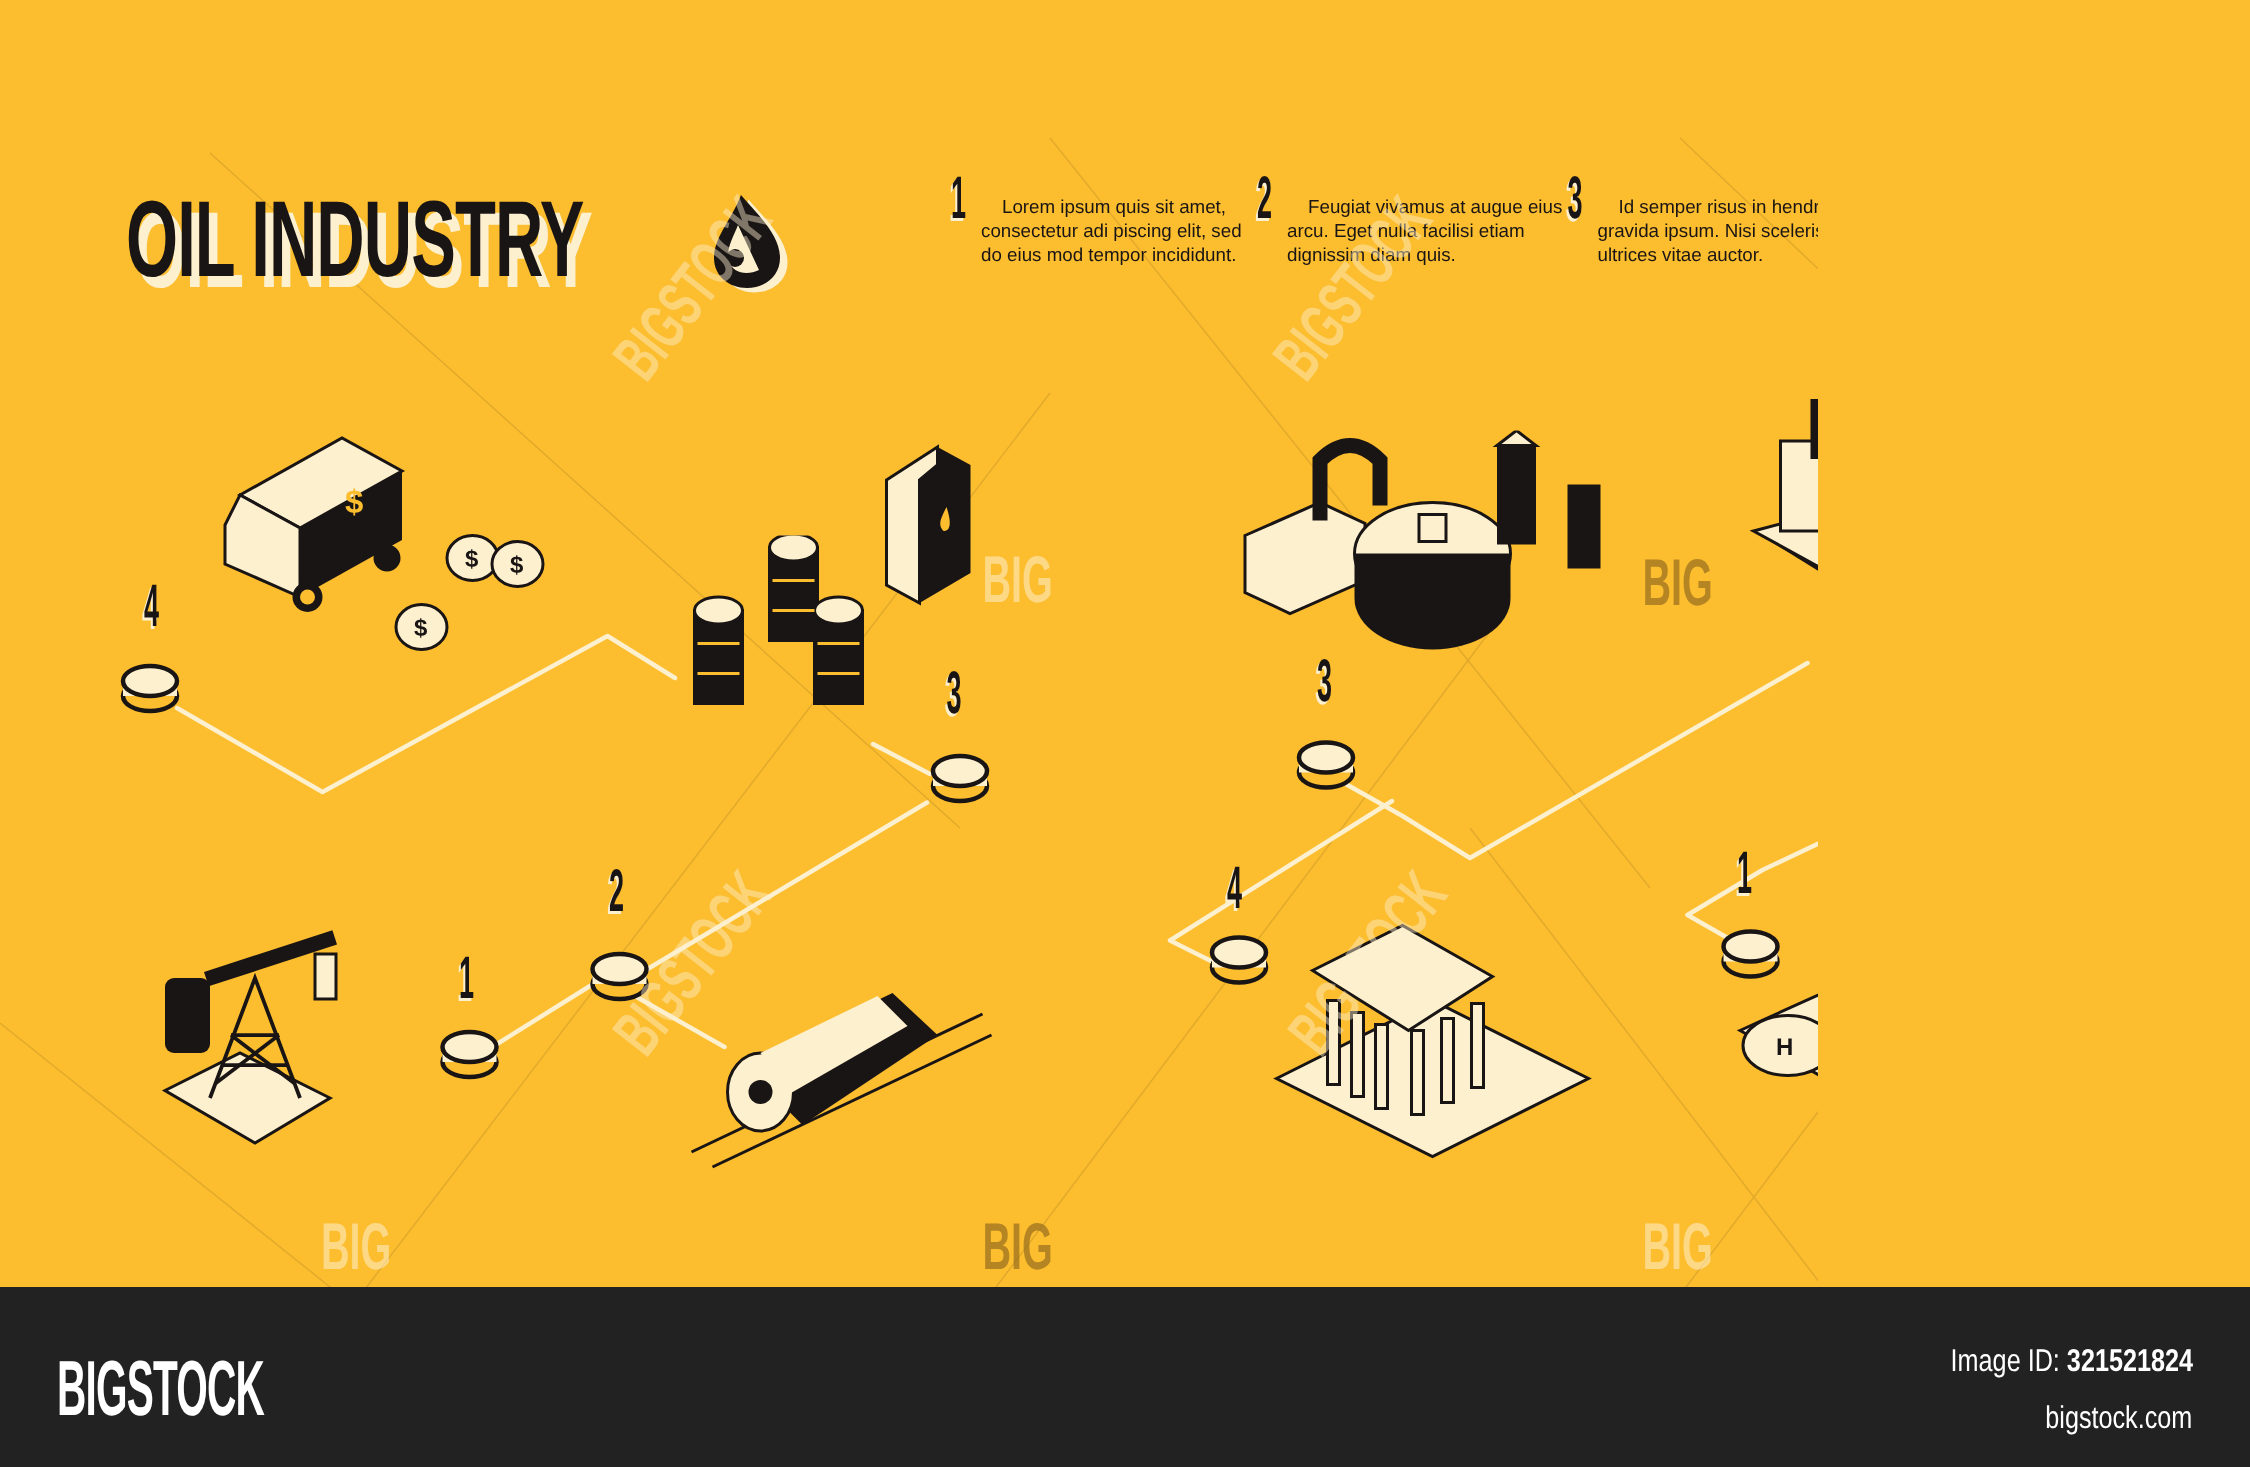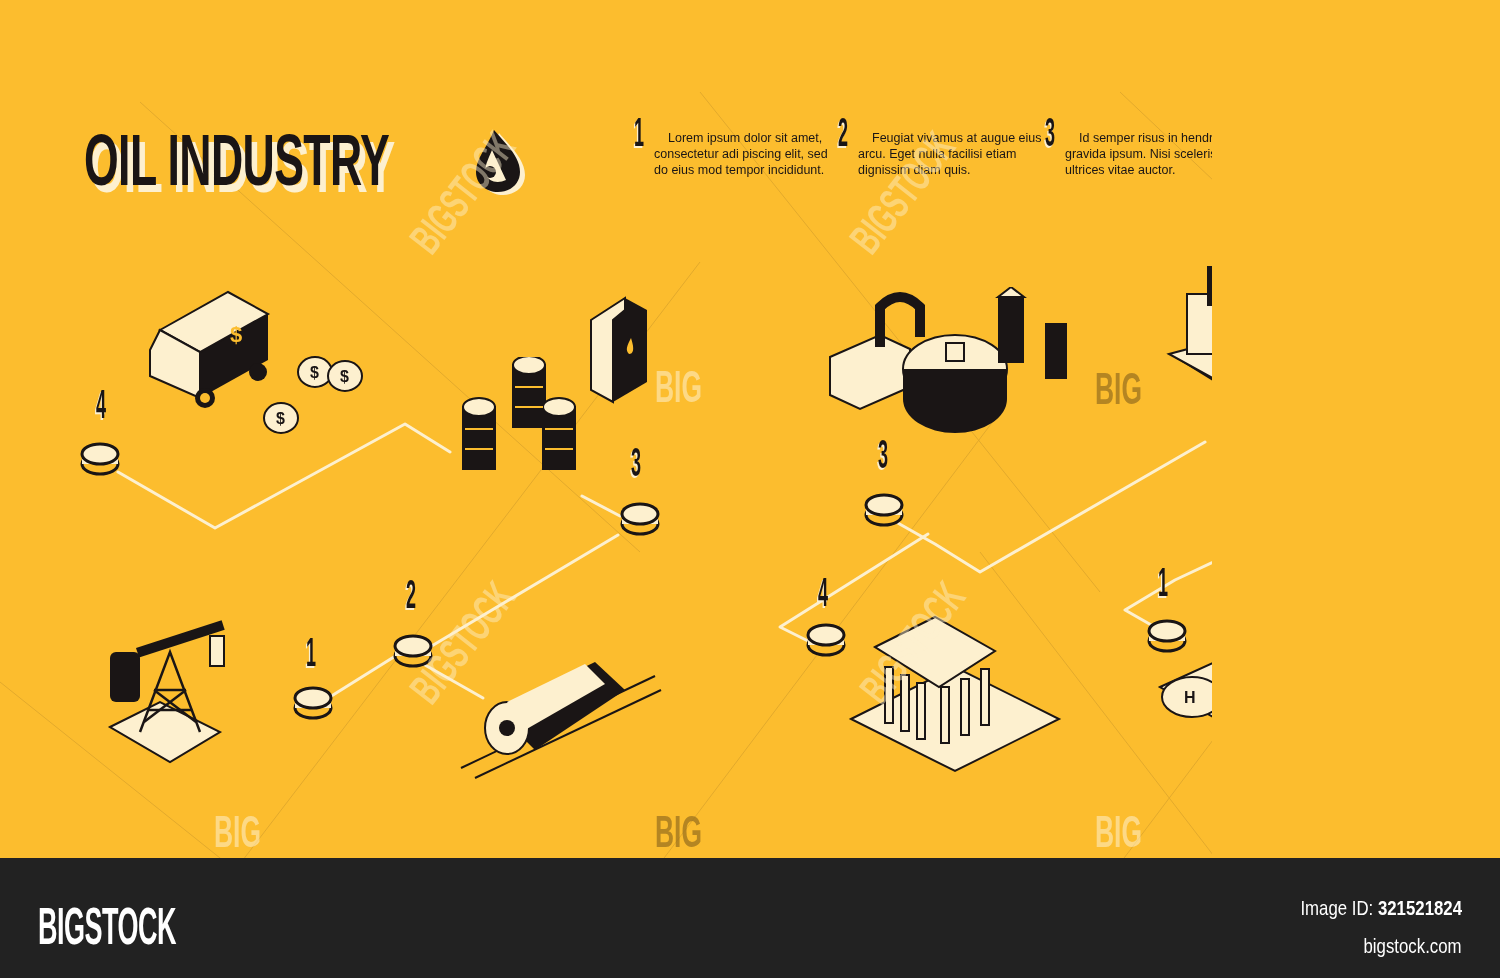--- a/index.html
+++ b/index.html
@@ -58,21 +58,21 @@
   <div class="title">OIL INDUSTRY</div>
   <svg class="title-drop" viewBox="0 0 60 70">
     <path d="M26 4 C20 20 8 32 8 46 C8 58 18 66 30 66 C42 66 52 58 52 46 C52 30 36 16 26 4 Z" fill="#fdf0cf" transform="translate(5,3)"></path>
     <path d="M26 4 C20 20 8 32 8 46 C8 58 18 66 30 66 C42 66 52 58 52 46 C52 30 36 16 26 4 Z" fill="#1a1515"></path>
     <path d="M24 24 C20 34 16 40 18 48 C20 56 30 58 38 54" fill="#fdf0cf"></path>
     <circle cx="22" cy="46" r="6" fill="#1a1515"></circle>
   </svg>
 
   <div class="step" style="left:634px;">
     <div class="num">1</div>
-    <div class="txt">Lorem ipsum dolor sit amet, consectetur adi piscing elit, sed do eius mod tempor incididunt.</div>
+    <div class="txt">Lorem ipsum quis sit amet, consectetur adi piscing elit, sed do eius mod tempor incididunt.</div>
   </div>
   <div class="step" style="left:838px;">
     <div class="num">2</div>
     <div class="txt">Feugiat vivamus at augue eius arcu. Eget nulla facilisi etiam dignissim diam quis.</div>
   </div>
   <div class="step" style="left:1045px;">
     <div class="num">3</div>
     <div class="txt">Id semper risus in hendrerit gravida ipsum. Nisi scelerisque eu ultrices vitae auctor.</div>
   </div>
   <div class="step" style="left:1245px;">

